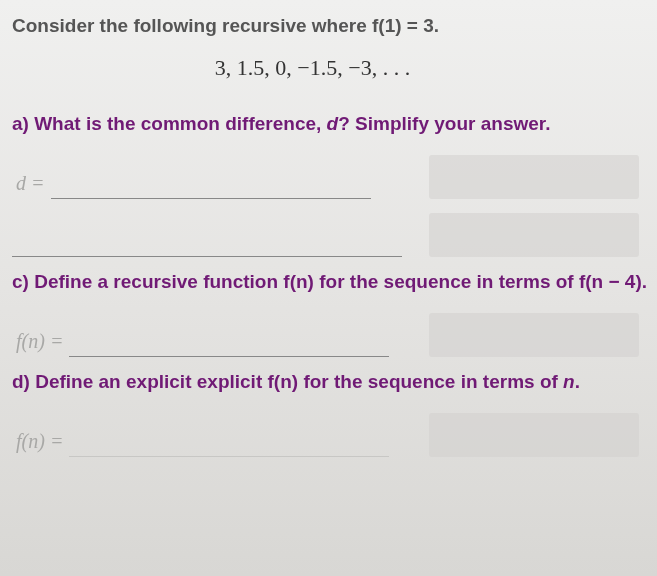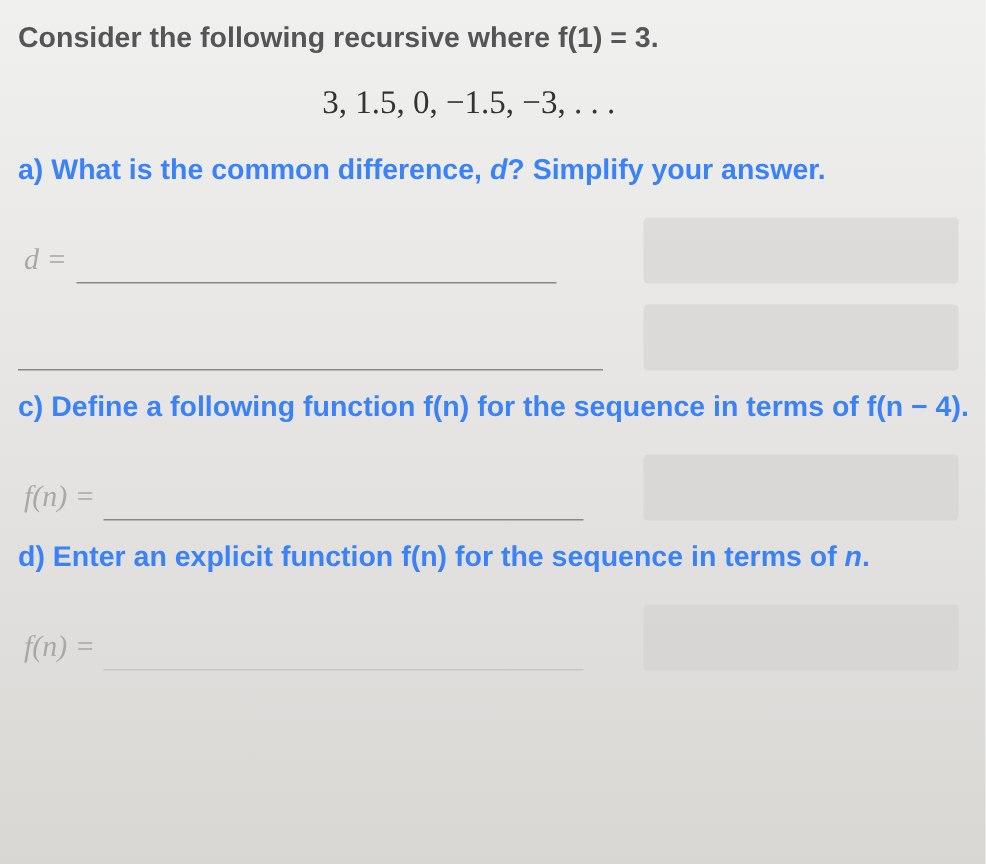--- a/index.html
+++ b/index.html
@@ -16,30 +16,30 @@
     font-size: 19px;
     font-weight: bold;
     color: #555;
     margin-bottom: 18px;
   }
   .sequence-display {
     font-size: 22px;
     text-align: center;
     font-family: "Times New Roman", serif;
     color: #333;
-    margin-bottom: 22px;
+    margin-bottom: 32px;
     padding-right: 44px;
   }
   .part {
     margin-bottom: 14px;
   }
   .prompt {
     font-size: 19px;
     font-weight: bold;
-    color: #3b82f6;
+    color: #701a75;
     margin-bottom: 20px;
   }
   .answer-row {
     display: flex;
     align-items: flex-end;
     min-height: 44px;
     margin-bottom: 14px;
   }
   .prefix {
     font-family: "Times New Roman", serif;
@@ -101,31 +101,31 @@
 
 <div class="part">
   <div class="answer-row">
     <input class="underline-input full" type="text" style="">
     <div class="preview-box"></div>
   </div>
 </div>
 
 <div class="part">
   <div class="prompt">
-    <span>c) Define a following function </span><span class="math"><span class="paren">f(n)</span></span><span> for the sequence in terms of </span><span class="math"><span class="paren">f(n − 4).</span></span>
+    <span>c) Define a recursive function </span><span class="math"><span class="paren">f(n)</span></span><span> for the sequence in terms of </span><span class="math"><span class="paren">f(n − 4).</span></span>
   </div>
   <div class="answer-row">
     <span class="prefix">f(n) =</span>
     <input class="underline-input" type="text" style="">
     <div class="preview-box"></div>
   </div>
 </div>
 
 <div class="part">
   <div class="prompt">
-    <span>d) Enter an explicit function </span><span class="math"><span class="paren">f(n)</span></span><span> for the sequence in terms of </span><span class="math">n</span><span>.</span>
+    <span>d) Define an explicit explicit </span><span class="math"><span class="paren">f(n)</span></span><span> for the sequence in terms of </span><span class="math">n</span><span>.</span>
   </div>
   <div class="answer-row">
     <span class="prefix">f(n) =</span>
     <input class="underline-input noborder" type="text" style="">
     <div class="preview-box"></div>
   </div>
 </div>
 
 </body></html>

